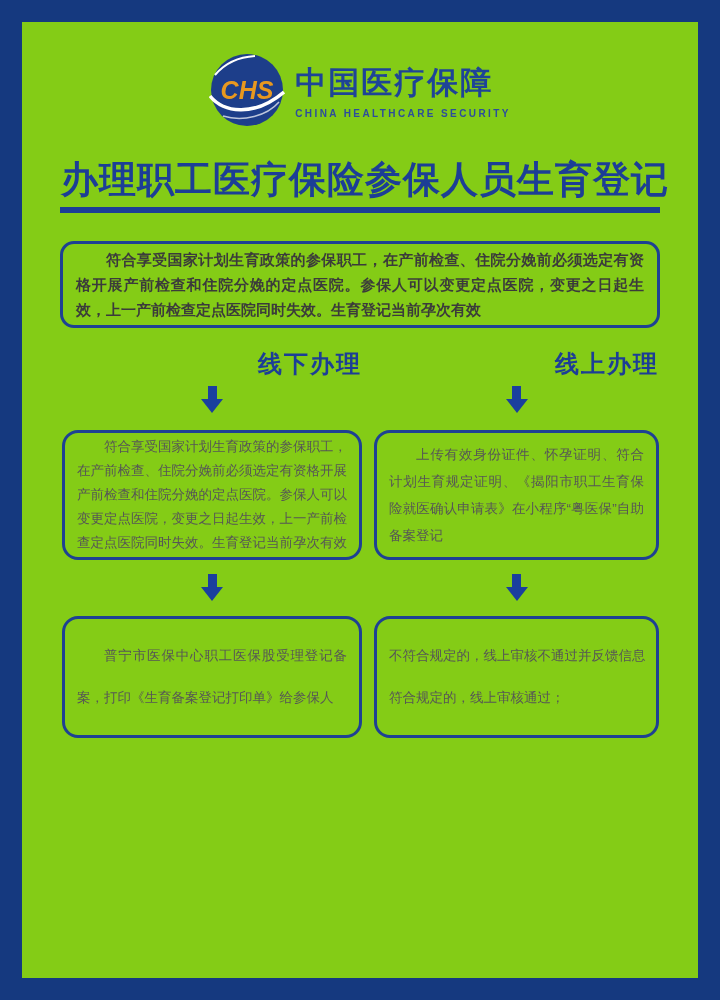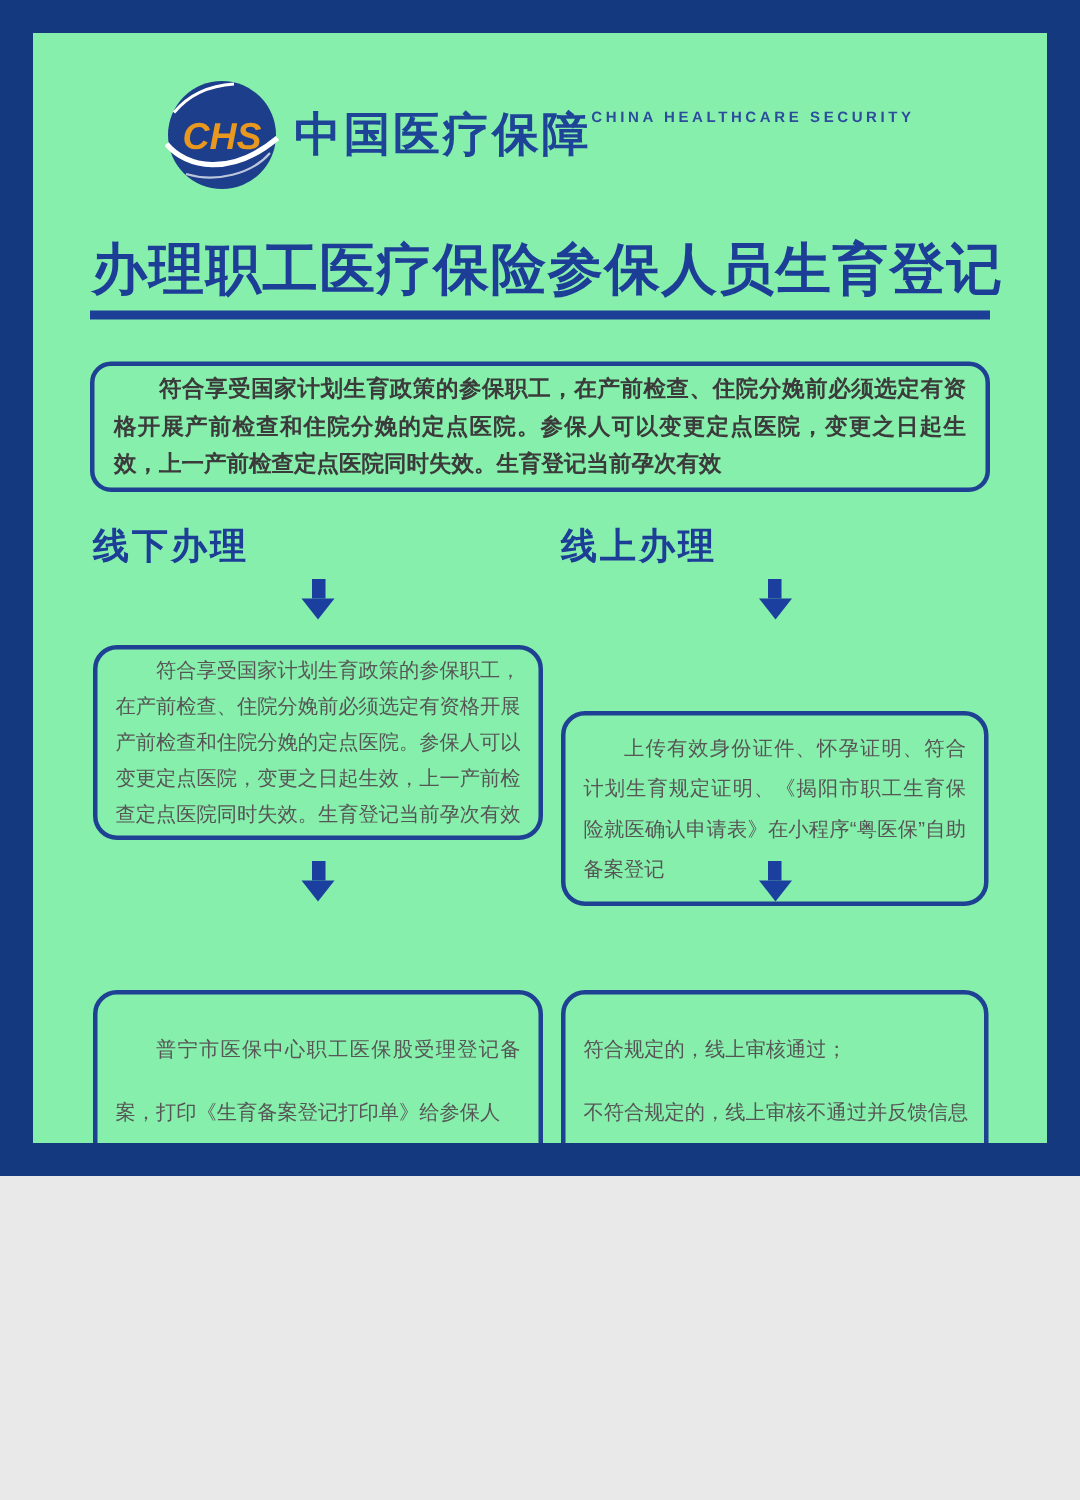--- a/index.html
+++ b/index.html
@@ -1,32 +1,32 @@
 <!DOCTYPE html>
 <html style="--frame-blue: #15397f; --title-blue: #1c3e96; --border-blue: #1e4193; --arrow-blue: #1a3f9e; --logo-blue: #1e4497; --globe-blue: #1d3e8a; --chs-orange: #e8981f; --intro-text: #3b3b3b; --step-text: #565656;"><head>
 <meta charset="utf-8">
 <style>
   html,body { margin:0; padding:0; background:#e9e9e9; }
   * { box-sizing:border-box; }
   .page {
-    position:relative; width:720px; height:784px; margin:0 auto;
-    background:#86efac; overflow:hidden;
+    position:relative; width:720px; height:1000px; margin:0 auto;
+    background:#84cc16; overflow:hidden;
     font-family:"Liberation Sans","DejaVu Sans",sans-serif;
   }
   .frame {
     position:absolute; inset:0; border:22px solid var(--frame-blue,#15397f);
     z-index:9; pointer-events:none;
   }
   
   .logo-row {
     position:absolute; top:52px; left:0; width:100%;
     display:flex; justify-content:center; align-items:center; gap:10px;
   }
   .emblem { display:block; }
-  .brand-text { display:flex; flex-direction:row; }
+  .brand-text { display:flex; flex-direction:column; }
   .brand-zh {
     font-size:31px; font-weight:700; letter-spacing:2px;
     color:var(--logo-blue,#1e4497);
   }
   .brand-en {
     font-size:10px; font-weight:700; letter-spacing:2.4px; margin-top:4px;
     color:#2c4d9c;
   }
   
   .title {
@@ -46,21 +46,21 @@
   }
   .intro-text {
     margin:0; font-size:15px; font-weight:700; line-height:25px;
     color:var(--intro-text,#3b3b3b); text-align:justify; text-indent:2em;
   }
   
   .column { position:absolute; top:348px; height:392px; }
   .col-left  { left:62px;  width:300px; }
   .col-right { left:374px; width:285px; }
   .col-header {
-    position:absolute; top:0; left:0; width:100%; text-align:left;
+    position:absolute; top:0; left:0; width:100%; text-align:right;
     font-size:24px; font-weight:800; letter-spacing:2px;
     color:var(--title-blue,#1c3e96);
   }
   .arrow { position:absolute; left:50%; transform:translateX(-50%); }
   .arrow .stem {
     display:block; width:9px; height:13px; margin:0 auto;
     background:var(--arrow-blue,#1a3f9e);
   }
   .arrow .head {
     display:block; width:0; height:0;
@@ -68,21 +68,21 @@
     border-top:14px solid var(--arrow-blue,#1a3f9e);
   }
   .a1 { top:38px; } .a2 { top:226px; }
   .step-box {
     position:absolute; left:0; width:100%;
     border:3px solid var(--border-blue,#1e4193); border-radius:16px;
     padding:2px 12px; overflow:hidden;
   }
   .box1 { top:82px;  height:130px; }
   .box2 { top:268px; height:122px; }
-  .vcenter { display:flex; align-items:center;margin-top:44px; }
+  .vcenter { display:flex; align-items:center; }
   .step-text {
     margin:0; width:100%; font-size:13.5px; line-height:24px;
     color:var(--step-text,#565656); text-align:justify;
   }
   .lh27 { line-height:27px; }
   .lh30 { line-height:42px; }
   .indent { text-indent:2em; }
   .nowrap { white-space:nowrap; text-align:left; }
 </style>
 </head>
@@ -139,19 +139,19 @@
     </div>
     <div class="step-box box1 vcenter">
       <p class="step-text lh27 indent">上传有效身份证件、怀孕证明、符合计划生育规定证明、《揭阳市职工生育保险就医确认申请表》在小程序“粤医保”自助备案登记</p>
     </div>
     <div class="arrow a2">
       <span class="stem"></span>
       <span class="head"></span>
     </div>
     <div class="step-box box2 vcenter">
       <div style="width:100%">
+        <p class="step-text lh30 nowrap">不符合规定的，线上审核不通过并反馈信息</p>
         <p class="step-text lh30 nowrap">符合规定的，线上审核通过；</p>
-        <p class="step-text lh30 nowrap">不符合规定的，线上审核不通过并反馈信息</p>
       </div>
     </div>
   </section>
 
 </div>
 
 </body></html>

